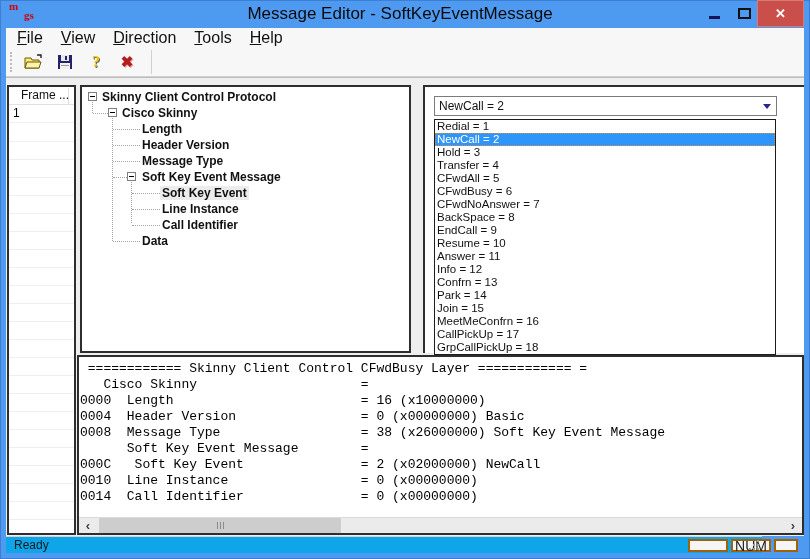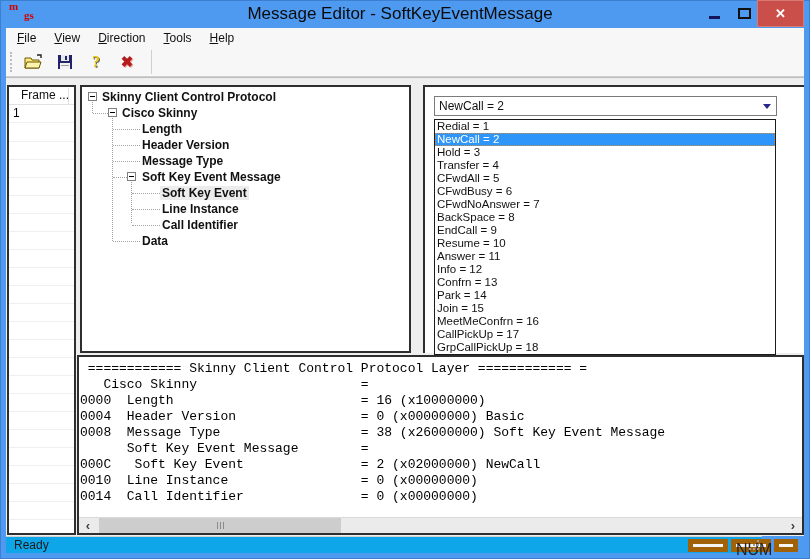--- a/index.html
+++ b/index.html
@@ -15,21 +15,21 @@
   .title{position:absolute;left:150px;right:160px;text-align:center;font-size:17px;color:#0a0a0a;}
   .cap-btn{position:absolute;top:0;height:27px;display:flex;align-items:center;justify-content:center;cursor:default;}
   .btn-min{left:700px;width:28px;}
   .btn-min .dash{width:11px;height:3px;background:#14145a;margin-top:8px;}
   .btn-max{left:730px;width:28px;}
   .btn-max .sq{width:13px;height:11px;border:2px solid #101010;}
   .btn-close{left:757px;width:47px;background:#ca4f4b;box-shadow:inset 0 0 0 1px #d97a72;
     color:#fff;font-size:13px;font-weight:bold;}
   
   .menubar{position:absolute;left:6px;top:28px;width:798px;height:20px;background:#f7f7f7;
-    display:flex;align-items:center;padding-left:2px;font-size:12px;color:#111;}
+    display:flex;align-items:center;padding-left:2px;font-size:16px;color:#111;}
   .menu-item{padding:2px 9px;display:inline-block;}
   .menu-item::first-letter{text-decoration:underline;}
   
   .toolbar{position:absolute;left:6px;top:48px;width:798px;height:29px;background:#f7f7f7;
     border-bottom:1px solid #cfcfcf;display:flex;align-items:center;}
   .gripper{width:3px;height:20px;border-left:2px dotted #bdbdbd;margin-left:4px;margin-right:8px;}
   .tbtn{width:26px;height:24px;display:flex;align-items:center;justify-content:center;margin-right:5px;}
   .tsep{width:1px;height:24px;background:#d0d0d0;margin-left:6px;}
   .glyph-help{color:#e8c400;font-family:"Liberation Serif",serif;font-weight:bold;font-size:16px;
     text-shadow:1px 1px 0 #6a6a6a;}
@@ -78,22 +78,22 @@
     color:#3f3f3f;font-size:13px;font-weight:bold;line-height:13px;}
   .harrow.left{left:0;}
   .harrow.right{right:0;}
   .hthumb{position:absolute;left:20px;top:0;width:242px;height:15px;background:#cdcdcd;}
   .hgrip{position:absolute;left:50%;top:4px;width:1px;height:7px;background:#8a8a8a;
     box-shadow:3px 0 0 #8a8a8a,-3px 0 0 #8a8a8a;}
   
   .statusbar{position:absolute;left:6px;top:536px;width:756px;height:17px;background:#0ea5e9;
     border-top:1px solid #d2d2d2;font-size:12px;color:#1a1a1a;}
   .status-msg{position:absolute;left:8px;top:1px;line-height:15px;}
-  .spane{position:absolute;top:2px;height:13px;border:5px solid #a16207;background:#f5f5f5;
-    font-size:16px;line-height:11px;text-align:center;color:#222;}
+  .spane{position:absolute;top:2px;height:13px;border:2px solid #a16207;background:#f5f5f5;
+    font-size:14px;line-height:11px;text-align:center;color:#222;}
   .sgrip{position:absolute;right:3px;bottom:3px;width:2px;height:2px;background:#9c9c9c;
     box-shadow:-4px 0 0 #9c9c9c,-8px 0 0 #9c9c9c,0 -4px 0 #9c9c9c,-4px -4px 0 #9c9c9c,0 -8px 0 #9c9c9c;}
 </style>
 </head>
 <body>
 
 <div class="window">
 
   <div class="titlebar">
     <div class="app-icon">
@@ -229,21 +229,21 @@
         <div class="opt">Park = 14</div>
         <div class="opt">Join = 15</div>
         <div class="opt">MeetMeConfrn = 16</div>
         <div class="opt">CallPickUp = 17</div>
         <div class="opt">GrpCallPickUp = 18</div>
       </div>
     </div>
 
     <div class="panel decode-panel">
       <div class="decode">
-        <div class="dline"> ============ Skinny Client Control Protocol Layer ============ =</div>
+        <div class="dline"> ============ Skinny Client Control CFwdBusy Layer ============ =</div>
         <div class="dline">   Cisco Skinny                     =</div>
         <div class="dline">0000  Length                        = 16 (x10000000)</div>
         <div class="dline">0004  Header Version                = 0 (x00000000) Basic</div>
         <div class="dline">0008  Message Type                  = 38 (x26000000) Soft Key Event Message</div>
         <div class="dline">      Soft Key Event Message        =</div>
         <div class="dline">000C   Soft Key Event               = 2 (x02000000) NewCall</div>
         <div class="dline">0010  Line Instance                 = 0 (x00000000)</div>
         <div class="dline">0014  Call Identifier               = 0 (x00000000)</div>
       </div>
       <div class="hscroll">

